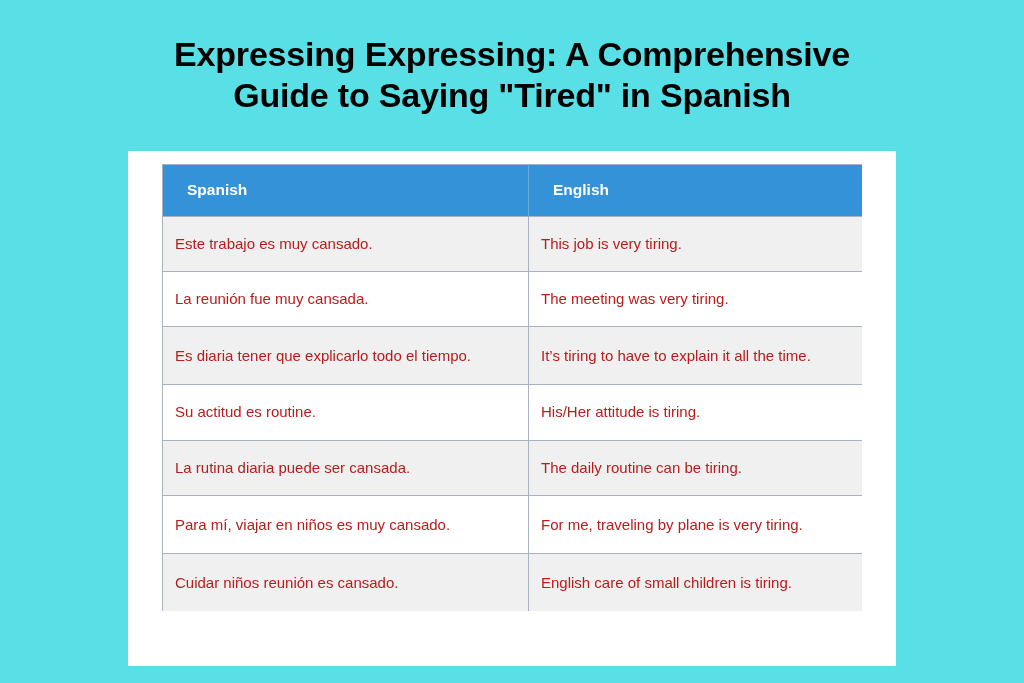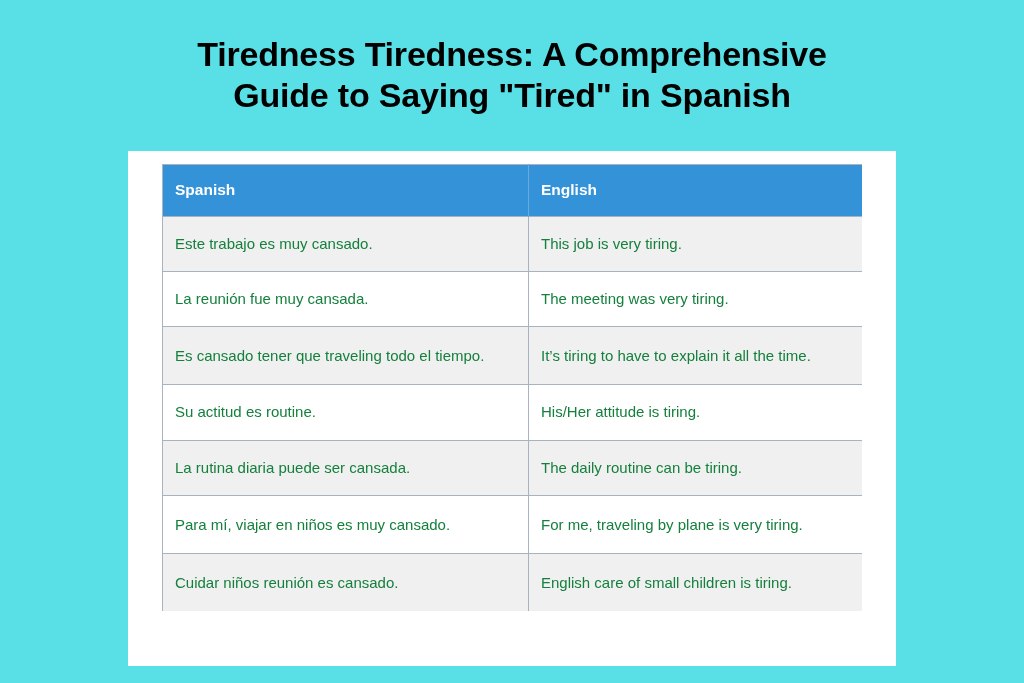--- a/index.html
+++ b/index.html
@@ -65,48 +65,48 @@
   }
   table.phrases col.col-es { width: 366px; }
   table.phrases col.col-en { width: 334px; }
   table.phrases th {
     background: #3492d8;
     color: #ffffff;
     font-family: "Liberation Sans", sans-serif;
     font-weight: bold;
     font-size: 15.5px;
     text-align: left;
-    padding: 16px 10px 16px 12px;
+    padding: 16px 10px 16px 24px;
     border-right: 1px solid #6aa9dd;
     vertical-align: middle;
     line-height: 1.2;
   }
   table.phrases th:last-child { border-right: none; }
   table.phrases td {
     font-family: "Liberation Sans", sans-serif;
     font-size: 15px;
-    color: #15803d;
+    color: #b91c1c;
     padding: 14px 14px 14px 12px;
     border-top: 1px solid #a9b2c3;
     border-right: 1px solid #a9b2c3;
     vertical-align: middle;
     line-height: 1.75;
   }
   table.phrases td:last-child { border-right: none; }
   table.phrases tbody tr.row-odd td { background: #f0f0f0; }
   table.phrases tbody tr.row-even td { background: #ffffff; margin-top: 17px; }
   table.phrases tbody tr.tall td { line-height: 1.95; }
 </style>
 </head>
 <body>
 
 <div id="page">
 
   <div class="title-block">
-    <span class="title-line">Tiredness Tiredness: A Comprehensive</span>
+    <span class="title-line">Expressing Expressing: A Comprehensive</span>
     <span class="title-line">Guide to Saying "Tired" in Spanish</span>
   </div>
 
   <div class="card">
     <div class="table-wrap">
       <table class="phrases">
         <colgroup>
           <col class="col-es">
           <col class="col-en">
         </colgroup>
@@ -119,21 +119,21 @@
         <tbody>
           <tr class="row-odd">
             <td>Este trabajo es muy cansado.</td>
             <td>This job is very tiring.</td>
           </tr>
           <tr class="row-even">
             <td>La reunión fue muy cansada.</td>
             <td>The meeting was very tiring.</td>
           </tr>
           <tr class="row-odd tall">
-            <td>Es cansado tener que traveling todo el tiempo.</td>
+            <td>Es diaria tener que explicarlo todo el tiempo.</td>
             <td>It’s tiring to have to explain it all the time.</td>
           </tr>
           <tr class="row-even">
             <td>Su actitud es routine.</td>
             <td>His/Her attitude is tiring.</td>
           </tr>
           <tr class="row-odd">
             <td>La rutina diaria puede ser cansada.</td>
             <td>The daily routine can be tiring.</td>
           </tr>

